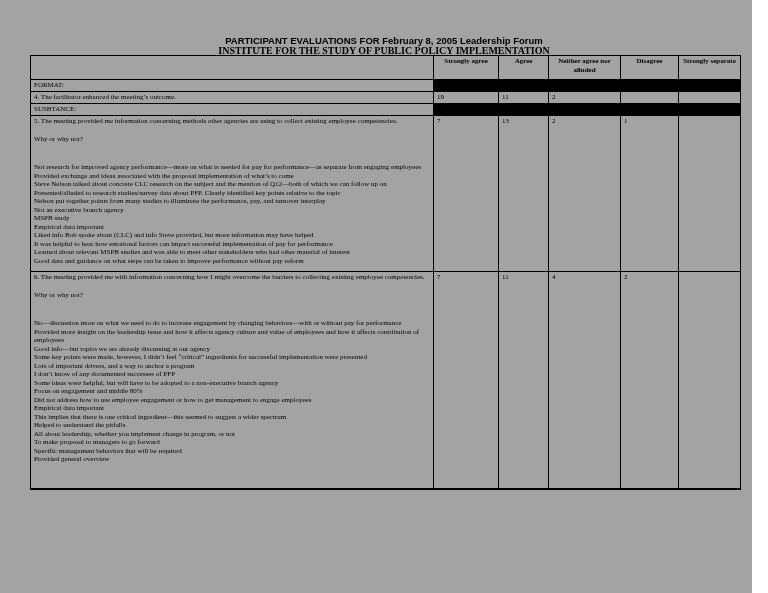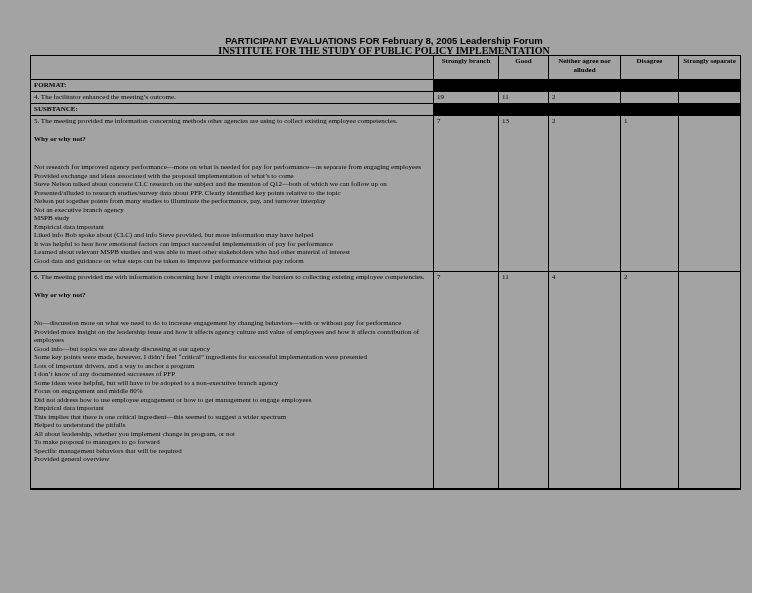--- a/index.html
+++ b/index.html
@@ -21,23 +21,23 @@
     border-collapse:collapse; table-layout:fixed;
     border:1px solid #000; border-bottom:2px solid #000;
   }
   table.eval td {
     border:1px solid #000; vertical-align:top;
     font-size:7px; line-height:8.5px; padding:1px 3px;
     overflow:hidden;
   }
   td.hdr { font-weight:bold; text-align:center; padding-top:2px; }
   td.blk { background:#000; }
-  td.sec { font-weight:bold; }
+  td.sec { font-weight:normal; }
   td.val { padding-left:3px; }
-  .prompt { margin-top:9px;font-weight:bold; }
+  .prompt { margin-top:9px; }
   .comments { margin-top:20px; white-space:pre-line; }
   .stmt { white-space:pre-line; }
 </style>
 </head>
 <body>
 
 <div class="page">
   <div class="title1">PARTICIPANT EVALUATIONS FOR February 8, 2005 Leadership Forum</div>
   <div class="title2">INSTITUTE FOR THE STUDY OF PUBLIC POLICY IMPLEMENTATION</div>
 
@@ -47,22 +47,22 @@
         <col style="width:65px">
         <col style="width:50px">
       <col style="width:72px">
         <col style="width:58px">
         <col style="width:62px">
     </colgroup>
 
     <tbody>
         <tr style="height:24px">
       <td class="hdr"></td>
-      <td class="hdr">Strongly branch</td>
-      <td class="hdr">Good</td>
+      <td class="hdr">Strongly agree</td>
+      <td class="hdr">Agree</td>
       <td class="hdr">Neither agree nor alluded</td>
       <td class="hdr">Disagree</td>
       <td class="hdr">Strongly separate</td>
     </tr>
 
     <tr style="height:12px">
       <td class="sec">FORMAT:</td>
       <td class="blk"></td>
       <td class="blk"></td>
       <td class="blk"></td>

